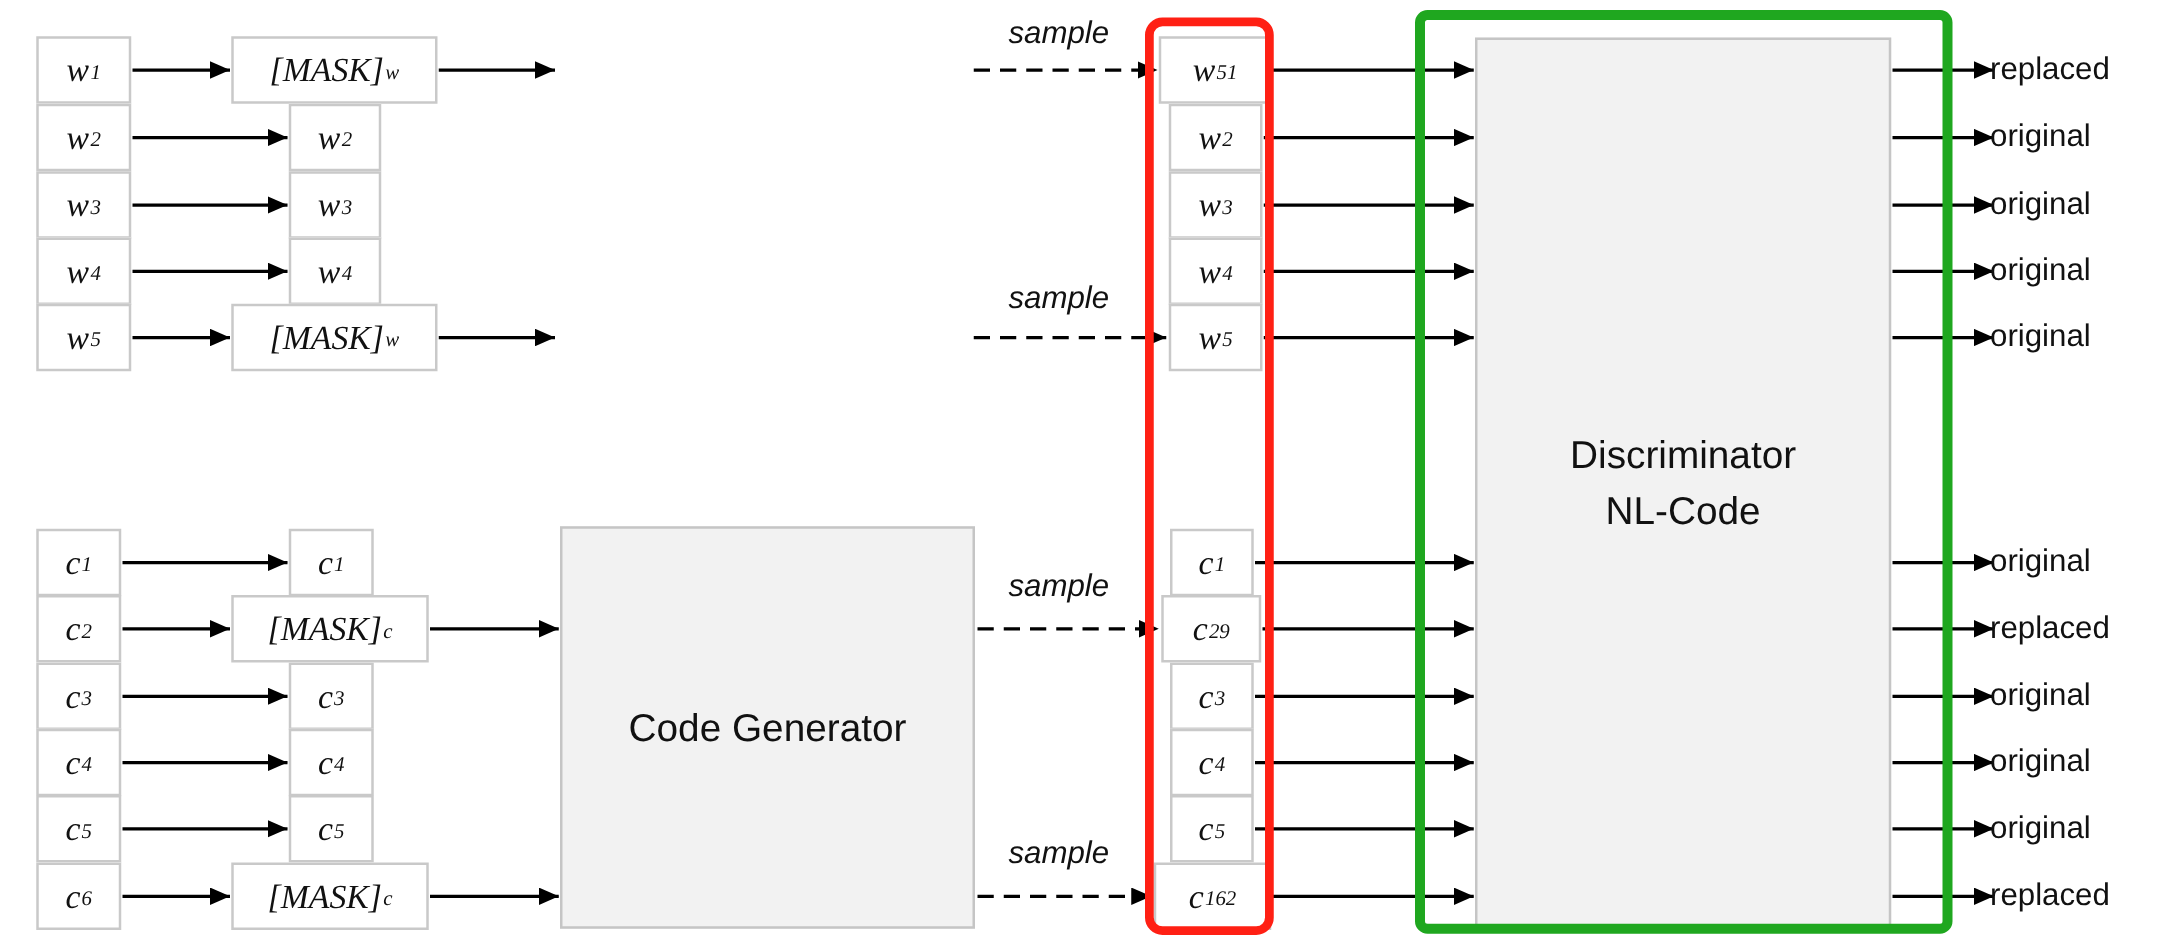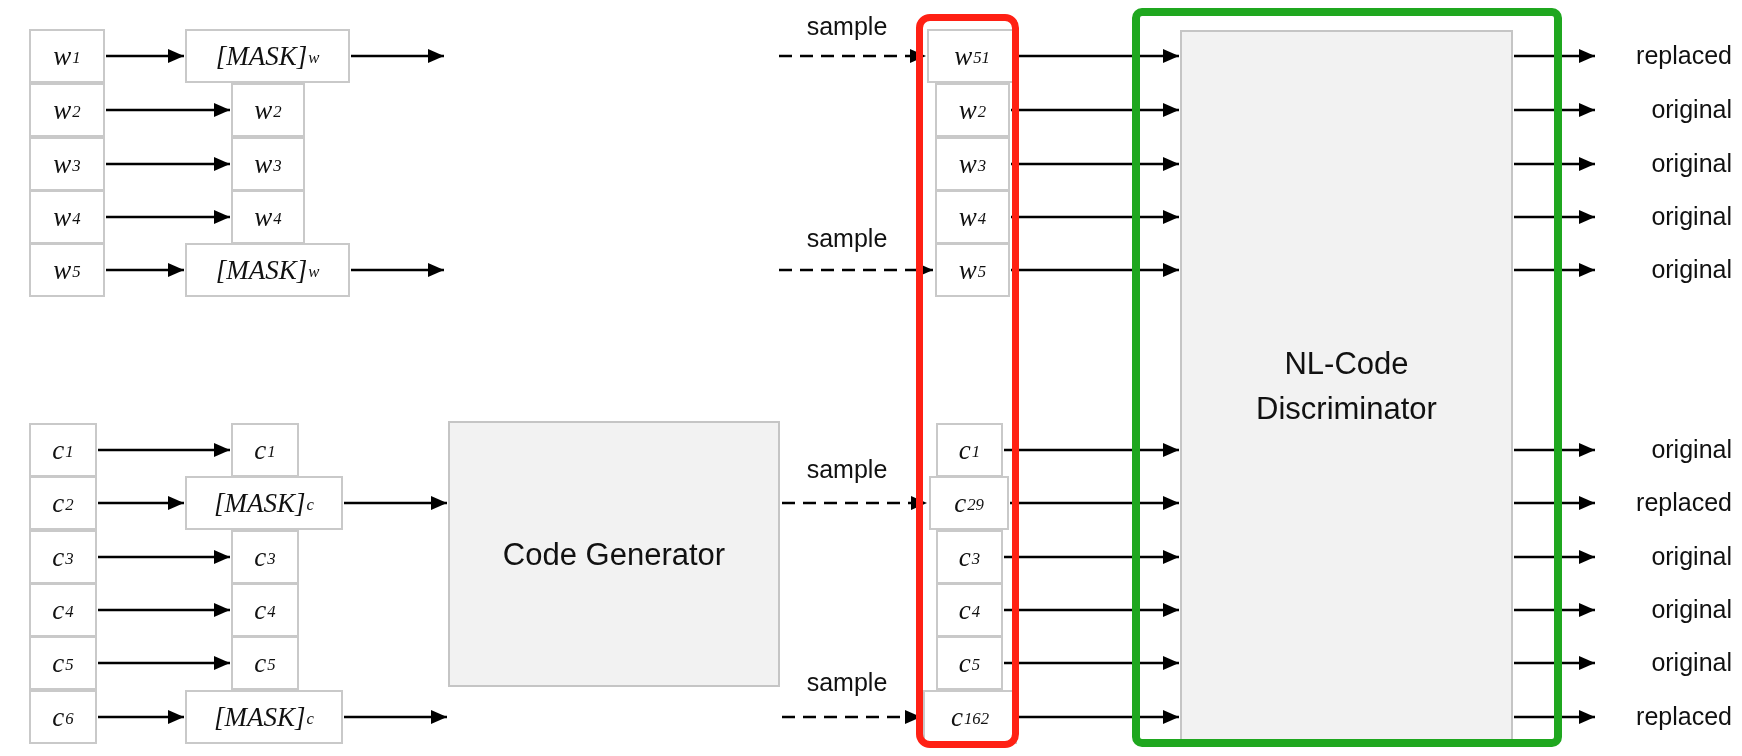--- a/index.html
+++ b/index.html
@@ -11,22 +11,22 @@
          display:flex;align-items:center;justify-content:center;
          font-family:"Liberation Serif","DejaVu Serif",serif;font-style:italic;
          font-size:27px;box-sizing:border-box;}
   .token sub{font-size:0.62em;font-style:italic;line-height:0;margin-left:1px;transform:translateY(2px);display:inline-block;}
   .module{position:absolute;z-index:2;background:#f2f2f2;border:2px solid #c5c5c5;
           display:flex;align-items:center;justify-content:center;
           font-size:31px;box-sizing:border-box;text-align:center;line-height:45px;}
   .outline{position:absolute;z-index:5;background:transparent;box-sizing:border-box;pointer-events:none;}
   .outline.red{border:7px solid #ff2014;border-radius:14px;}
   .outline.green{border:8px solid #1fa71f;border-radius:10px;}
-  .pred{position:absolute;z-index:4;width:140px;text-align:right;font-size:25px;}
-  .sample{position:absolute;z-index:4;width:110px;text-align:center;font-size:25px;}
+  .pred{position:absolute;z-index:4;width:140px;text-align:left;font-size:25px;}
+  .sample{position:absolute;z-index:4;width:110px;text-align:center;font-size:25px;font-style:italic;}
 </style>
 </head>
 <body>
 
 <div id="canvas">
 
   <svg id="arrows" width="1742" height="756" viewBox="0 0 1742 756">
     <defs>
       <marker id="ah" markerUnits="userSpaceOnUse" markerWidth="17" markerHeight="14" refX="16" refY="7" orient="auto">
         <path d="M0,0 L16,7 L0,14 z" fill="#000"></path>
@@ -197,21 +197,21 @@
     </div>
   <div class="token" style="left:231px;top:636px;width:68px;height:54px">
       <span>c</span>
       <sub>5</sub>
     </div>
   <div class="token" style="left:185px;top:690px;width:158px;height:54px">
       <span>[MASK]</span>
       <sub>c</sub>
     </div>
 
-  <div class="module" style="left:448px;top:421px;width:332px;height:266px">
+  <div class="module" style="left:448px;top:421px;width:332px;height:322px">
     <span>Code Generator</span>
   </div>
 
   <div class="sample" style="left:792px;top:455px">sample</div>
   <div class="sample" style="left:792px;top:668px">sample</div>
 
   <div class="token" style="left:936px;top:423px;width:67px;height:54px">
       <span>c</span>
       <sub>1</sub>
     </div>
@@ -234,22 +234,22 @@
   <div class="token" style="left:923px;top:690px;width:94px;height:54px">
       <span>c</span>
       <sub>162</sub>
     </div>
 
   <div class="outline red" style="left:916px;top:14px;width:103px;height:734px"></div>
 
   <div class="outline green" style="left:1132px;top:8px;width:430px;height:739px"></div>
 
   <div class="module" style="left:1180px;top:30px;width:333px;height:712px;flex-direction:column">
+    <span>Discriminator</span>
     <span>NL-Code</span>
-    <span>Discriminator</span>
   </div>
 
   <div class="pred" style="left:1592px;top:41px">replaced</div>
   <div class="pred" style="left:1592px;top:95px">original</div>
   <div class="pred" style="left:1592px;top:149px">original</div>
   <div class="pred" style="left:1592px;top:202px">original</div>
   <div class="pred" style="left:1592px;top:255px">original</div>
 
   <div class="pred" style="left:1592px;top:435px">original</div>
   <div class="pred" style="left:1592px;top:488px">replaced</div>

